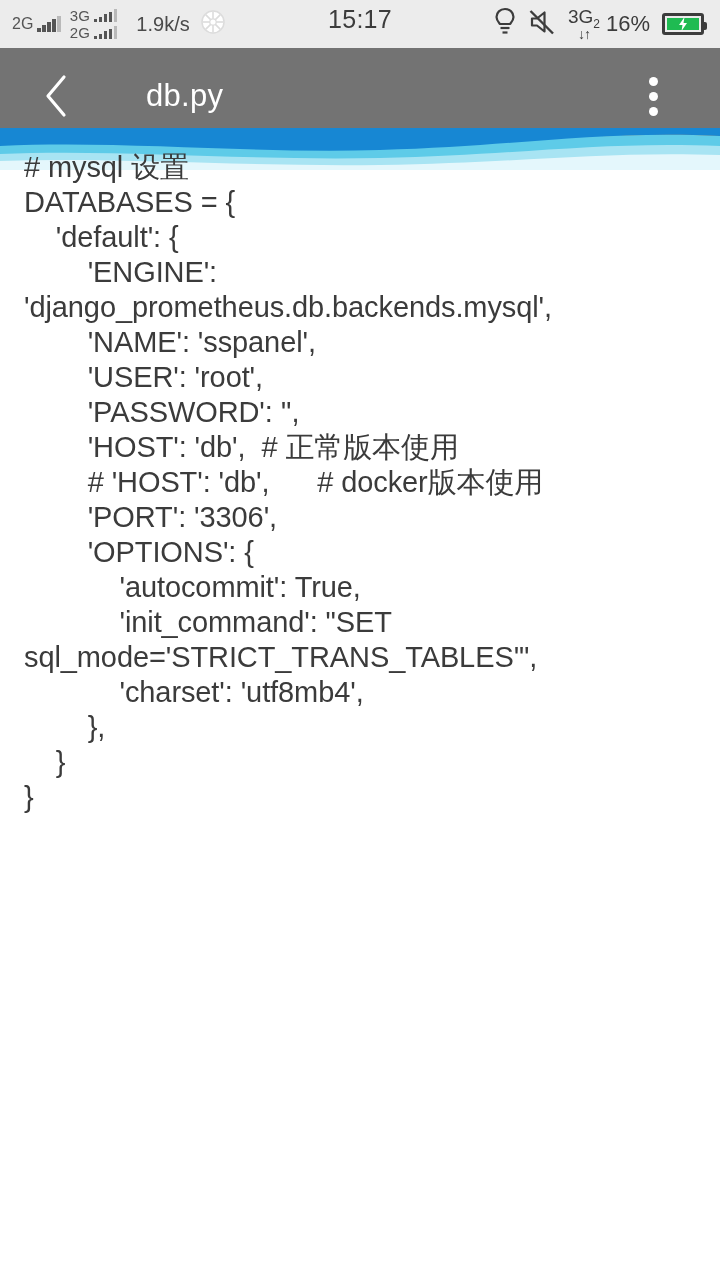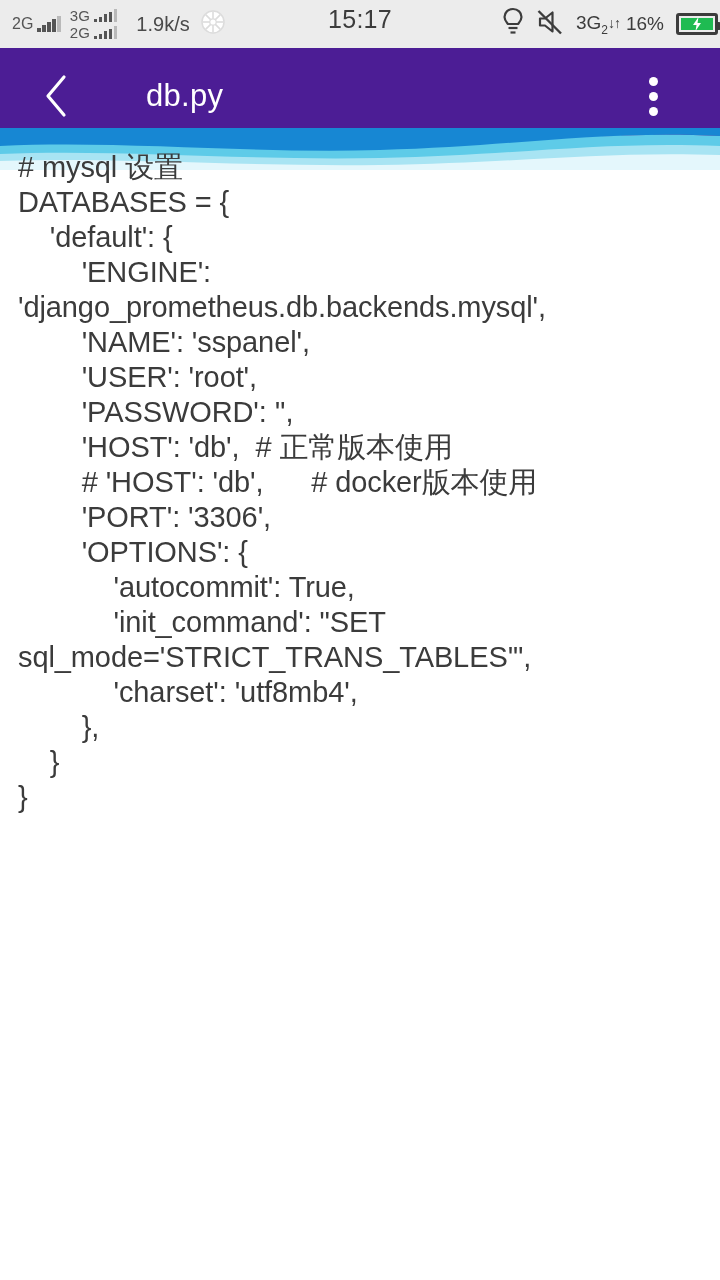--- a/index.html
+++ b/index.html
@@ -18,21 +18,21 @@
   
   .statusbar {
     position: absolute;
     top: 0; left: 0;
     width: 720px;
     height: 48px;
     background: #ececec;
     display: flex;
     align-items: center;
     box-sizing: border-box;
-    padding: 0 2px 0 12px;
+    padding: 0 16px 0 12px;
   }
   .sb-left {
     display: flex;
     align-items: center;
     gap: 9px;
   }
   .sb-right {
     display: flex;
     align-items: center;
     gap: 12px;
@@ -90,30 +90,30 @@
   .sig-stack .bars i:nth-child(3) { height: 8px; }
   .sig-stack .bars i:nth-child(4) { height: 10.5px; }
   .sig-stack .bars i:nth-child(5) { height: 13px; background: #b9b9b9; }
   .netspeed {
     font-size: 20px;
     color: #4a4a4a;
     margin-left: 10px;
   }
   .net-3g {
     display: flex;
-    flex-direction: row;
+    flex-direction: column;
     align-items: center;
     line-height: 1;
     color: #3c3c3c;
   }
   .net-3g .t { font-size: 19px; }
   .net-3g .t sub { font-size: 12px; }
   .net-3g .a { font-size: 14px; margin-top: -2px; letter-spacing: -1px; }
   .batt-pct {
-    font-size: 19px;
+    font-size: 22px;
     color: #3c3c3c;
     margin-left: -6px;
   }
   .battery {
     position: relative;
     width: 42px;
     height: 22px;
     border: 3px solid #3c3c3c;
     border-radius: 3px;
     box-sizing: border-box;
@@ -137,21 +137,21 @@
     align-items: center;
     justify-content: center;
   }
 
   
   .appbar {
     position: absolute;
     top: 48px; left: 0;
     width: 720px;
     height: 96px;
-    background: #4c1d95;
+    background: #737373;
   }
   .back-btn {
     position: absolute;
     left: 34px; top: 50%;
     transform: translateY(-50%);
     width: 46px; height: 52px;
     display: flex; align-items: center; justify-content: center;
   }
   .app-title {
     position: absolute;
@@ -186,21 +186,21 @@
     width: 720px;
     height: 42px;
     pointer-events: none;
   }
 
   
   .code {
     position: absolute;
     top: 150px; left: 0;
     width: 720px;
-    padding-left: 18px;
+    padding-left: 24px;
     box-sizing: border-box;
     font-size: 29px;
     line-height: 35px;
     color: #3b3b3b;
     white-space: pre;
     letter-spacing: -0.1px;
   }
   .code .ln { display: block; height: 35px; }
 </style>
 </head>

